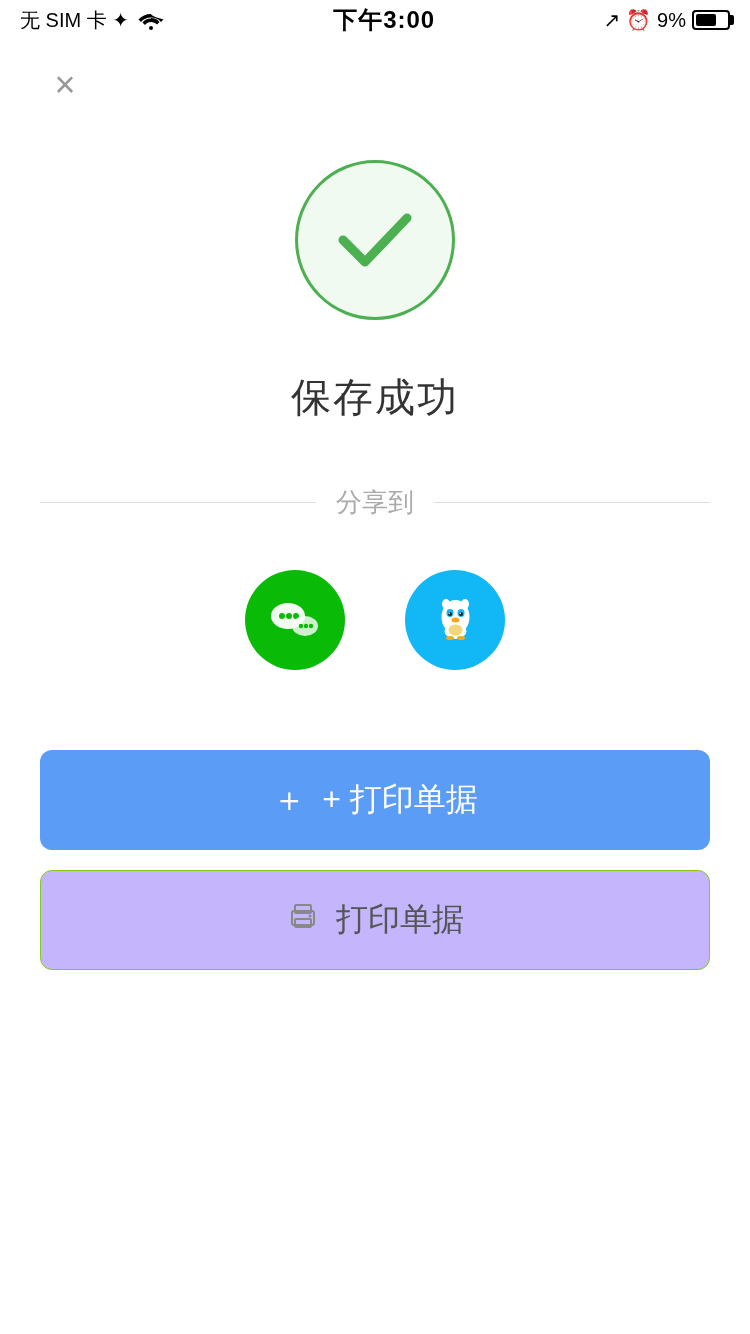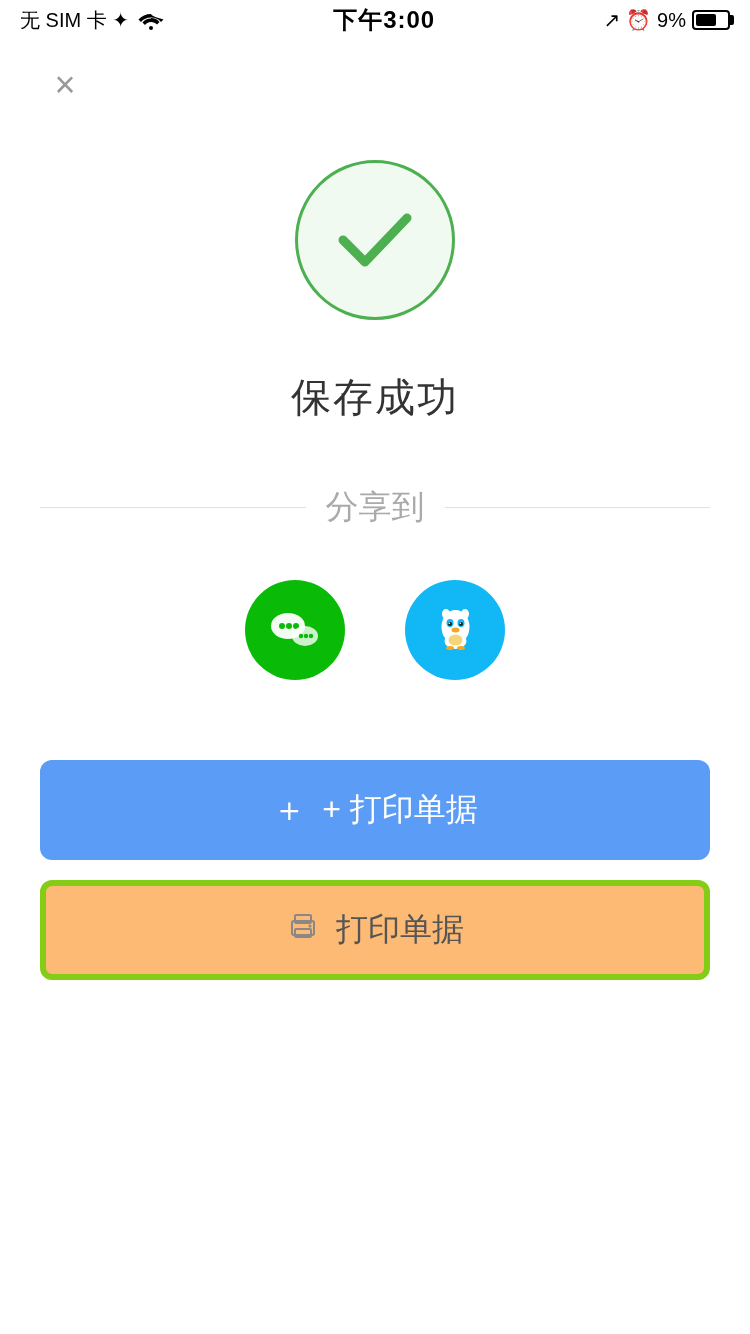--- a/index.html
+++ b/index.html
@@ -141,21 +141,21 @@
       align-items: center;
       gap: 20px;
       margin-bottom: 50px;
     }
     .divider-line {
       flex: 1;
       height: 1px;
       background: #e0e0e0;
     }
     .divider-text {
-      font-size: 33px;
+      font-size: 26px;
       color: #aaa;
       white-space: nowrap;
     }
 
     
     .share-icons {
       display: flex;
       align-items: center;
       gap: 60px;
       margin-bottom: 80px;
@@ -191,22 +191,22 @@
     .action-buttons {
       width: 100%;
       display: flex;
       flex-direction: column;
       gap: 20px;
     }
     .action-btn {
       width: 100%;
       height: 100px;
       border-radius: 12px;
-      border: 6px solid #84cc16;
-      background: #fdba74;
+      border: 1px solid #84cc16;
+      background: #c4b5fd;
       display: flex;
       align-items: center;
       justify-content: center;
       gap: 16px;
       font-size: 32px;
       color: #555;
       cursor: pointer;
     }
     .action-btn.primary {
       background: #5b9cf6;

